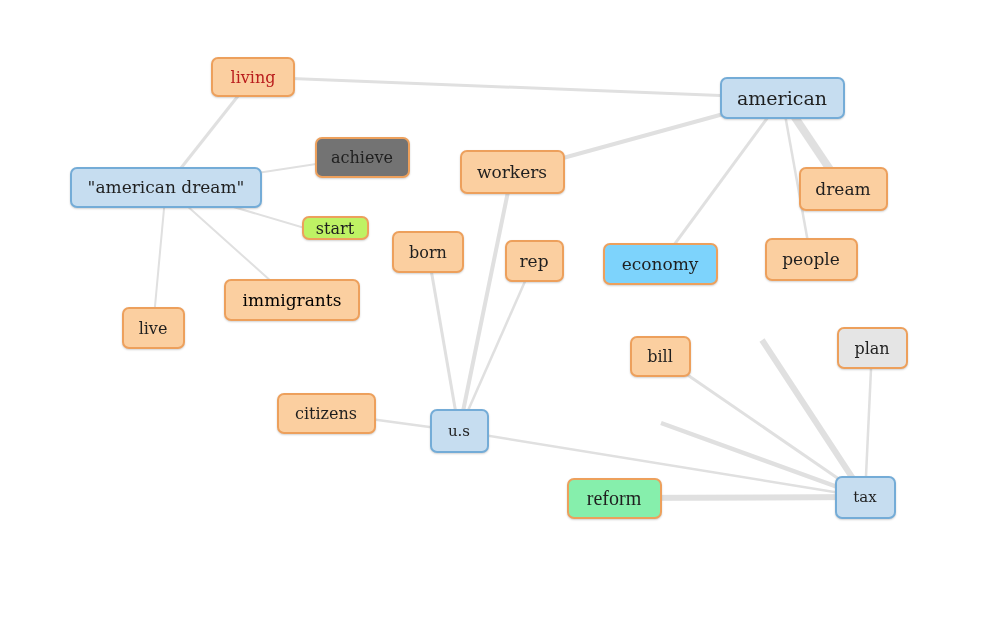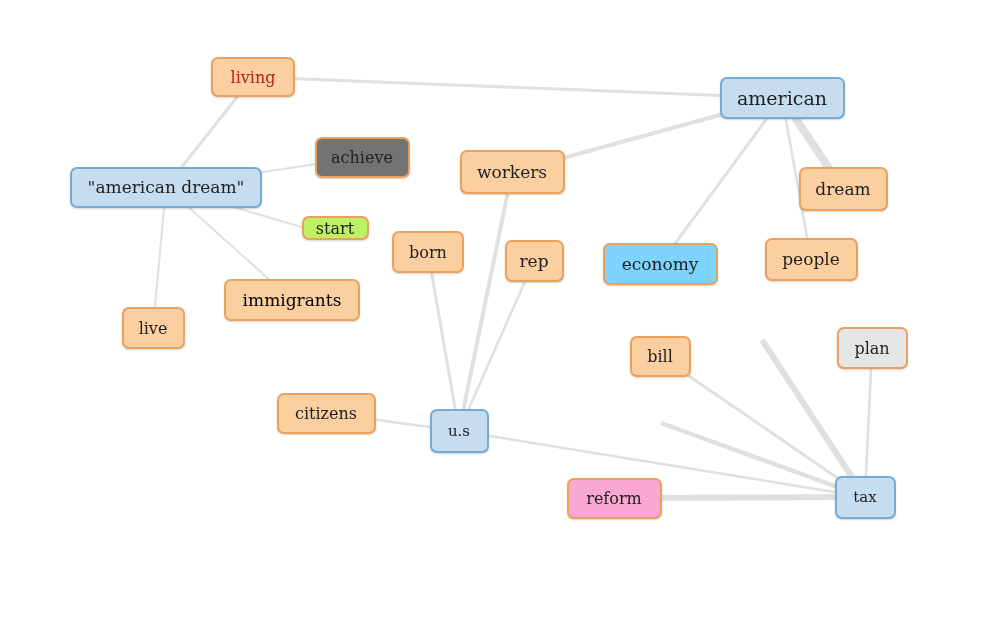--- a/index.html
+++ b/index.html
@@ -70,15 +70,15 @@
     <div class="node" style="left: 392px; top: 231px; width: 72px; height: 42px; background: rgb(251, 207, 160); border-color: rgb(237, 160, 92); font-size: 16px; color: rgb(31, 31, 31);">born</div>
     <div class="node" style="left: 504.5px; top: 240px; width: 59px; height: 42px; background: rgb(251, 207, 160); border-color: rgb(237, 160, 92); font-size: 17px; color: rgb(31, 31, 31);">rep</div>
     <div class="node" style="left: 602.5px; top: 243px; width: 115px; height: 42px; background: #7dd3fc; border-color: rgb(237, 160, 92); font-size: 17px; color: rgb(31, 31, 31);">economy</div>
     <div class="node" style="left: 764.5px; top: 237.5px; width: 93px; height: 43px; background: rgb(251, 207, 160); border-color: rgb(237, 160, 92); font-size: 17px; color: rgb(31, 31, 31);">people</div>
     <div class="node" style="left: 224px; top: 279px; width: 136px; height: 42px; background: rgb(251, 207, 160); border-color: rgb(237, 160, 92); font-size: 17px; color: #000000;">immigrants</div>
     <div class="node" style="left: 121.5px; top: 307px; width: 63px; height: 42px; background: rgb(251, 207, 160); border-color: rgb(237, 160, 92); font-size: 16px; color: rgb(31, 31, 31);">live</div>
     <div class="node" style="left: 629.5px; top: 335.5px; width: 61px; height: 41px; background: rgb(251, 207, 160); border-color: rgb(237, 160, 92); font-size: 16px; color: rgb(31, 31, 31);">bill</div>
     <div class="node" style="left: 836.5px; top: 327px; width: 71px; height: 42px; background: #e5e5e5; border-color: rgb(237, 160, 92); font-size: 16px; color: rgb(31, 31, 31);">plan</div>
     <div class="node" style="left: 276.5px; top: 392.5px; width: 99px; height: 41px; background: rgb(251, 207, 160); border-color: rgb(237, 160, 92); font-size: 16px; color: rgb(31, 31, 31);">citizens</div>
     <div class="node" style="left: 429.5px; top: 409px; width: 59px; height: 44px; background: rgb(198, 221, 240); border-color: rgb(116, 172, 215); font-size: 15px; color: rgb(31, 31, 31);">u.s</div>
-    <div class="node" style="left: 566.5px; top: 477.5px; width: 95px; height: 41px; background: #f9a8d4; border-color: rgb(237, 160, 92); font-size: 16px; color: rgb(31, 31, 31);">reform</div>
+    <div class="node" style="left: 566.5px; top: 477.5px; width: 95px; height: 41px; background: #86efac; border-color: rgb(237, 160, 92); font-size: 20px; color: rgb(31, 31, 31); font-family: Liberation Serif, serif;">reform</div>
     <div class="node" style="left: 834.5px; top: 475.5px; width: 61px; height: 43px; background: rgb(198, 221, 240); border-color: rgb(116, 172, 215); font-size: 15px; color: rgb(31, 31, 31);">tax</div>
   </div>
 
 </body></html>

